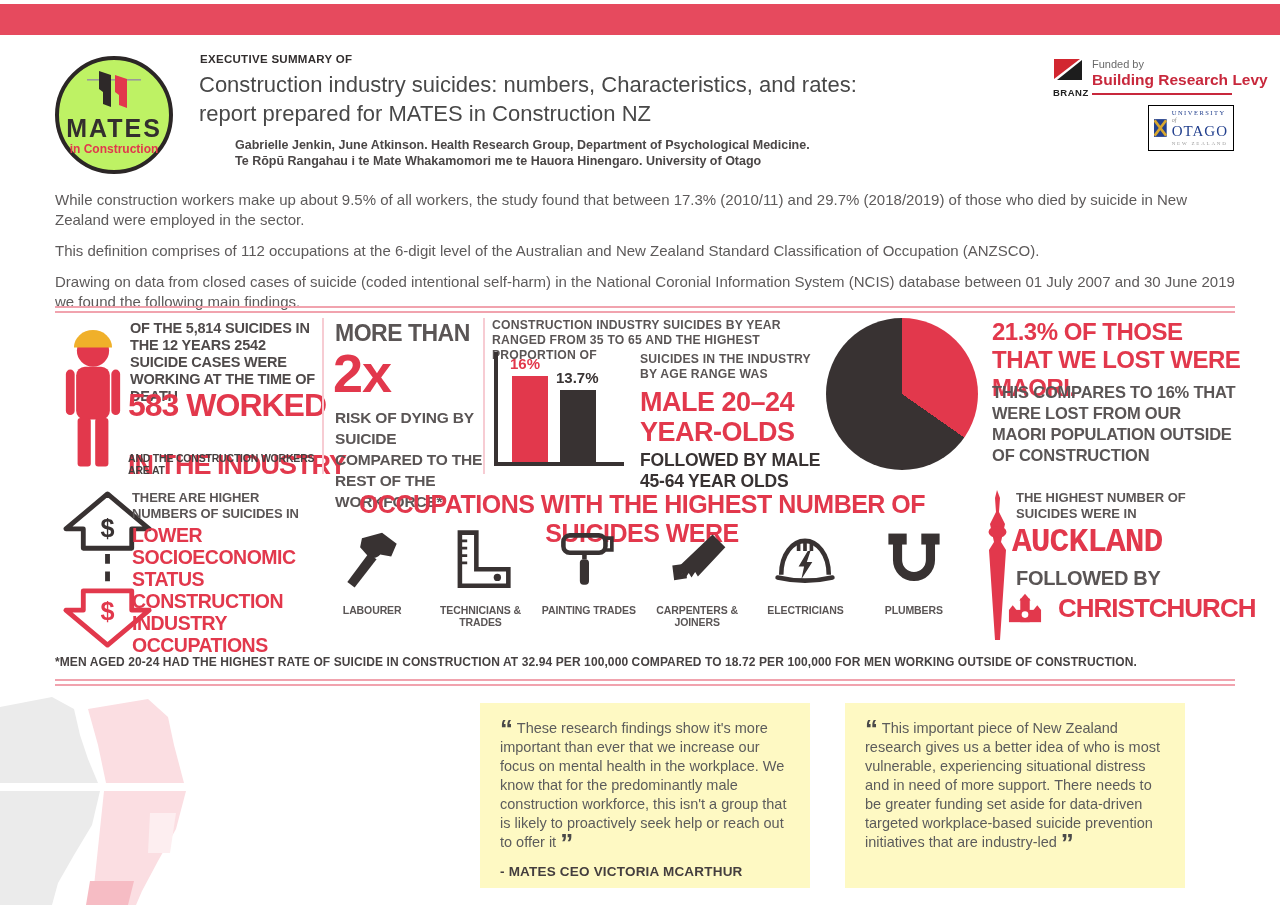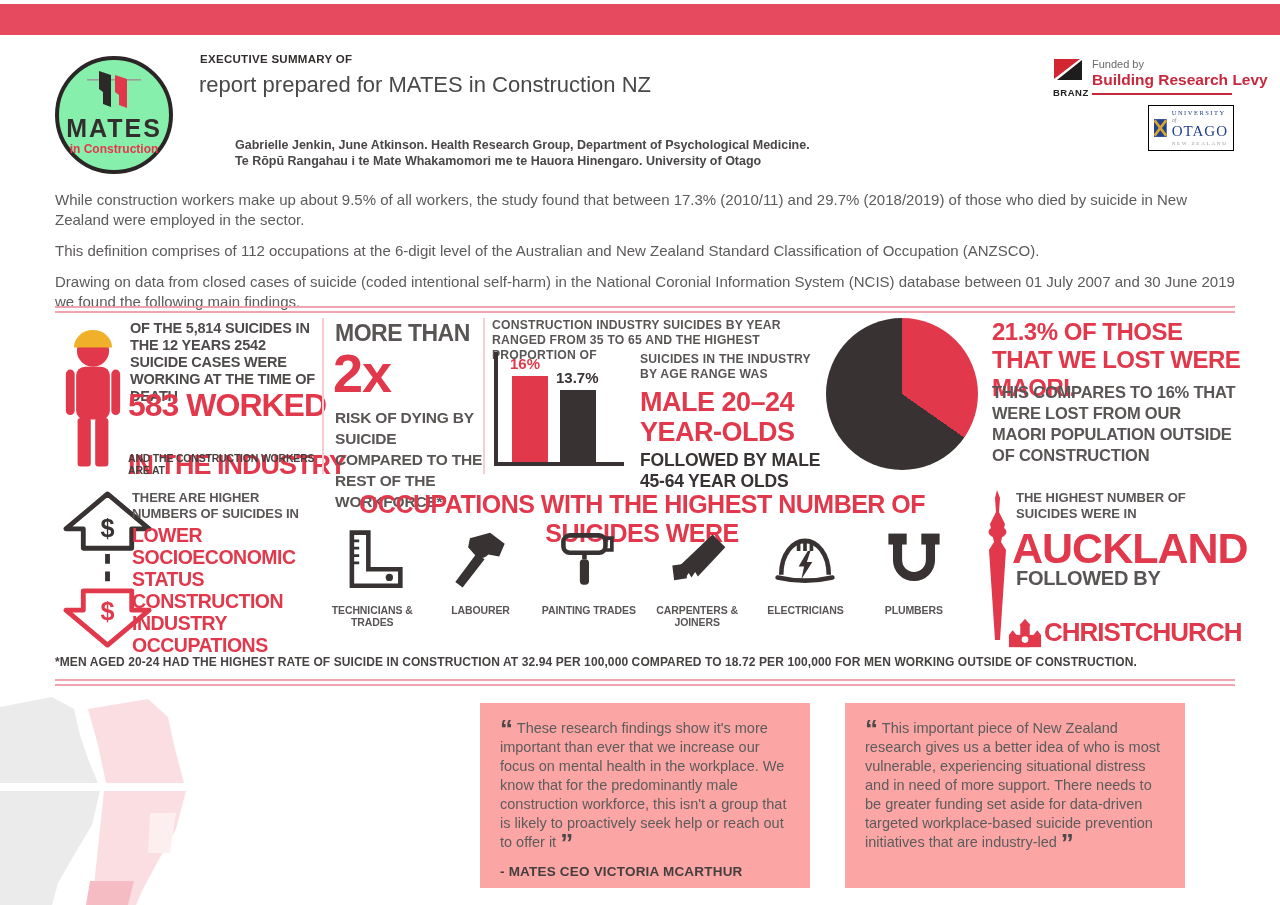--- a/index.html
+++ b/index.html
@@ -7,21 +7,21 @@
        font-family:"Liberation Sans",sans-serif;overflow:hidden;
        -webkit-font-smoothing:antialiased;}
   .abs{position:absolute;}
   
   :root{
     --red:#e2384c; --dark:#383232; --gray:#5a5555; --pinkline:#f1a3ae;
   }
   .topbar{left:0;right:0;top:4px;height:31px;background:#e64a5e;}
   
   .logo-circle{left:55px;top:56px;width:118px;height:118px;border:4px solid #2b2626;
-    border-radius:50%;background:#86efac;box-sizing:border-box;text-align:center;}
+    border-radius:50%;background:#bef264;box-sizing:border-box;text-align:center;}
   .logo-name{font-size:25px;font-weight:700;color:#332e2e;letter-spacing:2px;margin-top:2px;}
   .logo-sub{font-size:12px;font-weight:700;color:var(--red);margin-top:-1px;}
   .kicker{left:200px;top:53px;font-size:11.5px;font-weight:700;color:#322e2e;letter-spacing:.3px;}
   .title{left:199px;top:70px;font-size:22px;color:#484848;line-height:29px;}
   .authors{left:216px;top:137px;font-size:12.5px;font-weight:700;color:#4a4646;line-height:16px;margin-left:19px;}
   .branz-wrap{left:1053px;top:58px;}
   .branz-name{font-size:9.5px;font-weight:700;color:#222;letter-spacing:.5px;margin-top:1px;}
   .fundedby{left:1092px;top:58px;font-size:11px;color:#6a6a6a;}
   .levy{left:1092px;top:71px;font-size:15.5px;font-weight:700;color:#c8283c;}
   .levy-line{left:1092px;top:93px;width:140px;height:2px;background:#c8283c;}
@@ -66,28 +66,28 @@
   .m-body{left:992px;top:382px;width:245px;font-size:16.5px;font-weight:700;color:#5a5555;line-height:21px;letter-spacing:-.2px;}
   
   .s-lead{left:132px;top:490px;width:185px;font-size:13px;font-weight:700;color:#5a5555;line-height:16px;letter-spacing:-.1px;}
   .s-h{left:132px;top:524px;width:188px;font-size:19.5px;font-weight:700;color:var(--red);line-height:22px;letter-spacing:-.5px;}
   .occ-head{left:318px;top:490px;width:648px;text-align:center;font-size:25px;font-weight:700;color:var(--red);letter-spacing:-.5px;}
   .occ-row{left:318px;top:528px;width:650px;display:flex;}
   .occ-item{flex:1;text-align:center;}
   .occ-icon{height:66px;display:flex;align-items:center;justify-content:center;}
   .occ-label{margin-top:10px;font-size:10.5px;font-weight:700;color:#5a5555;line-height:12px;letter-spacing:-.1px;}
   .c-lead{left:1016px;top:490px;width:205px;font-size:13px;font-weight:700;color:#5a5555;line-height:16px;}
-  .c-city1{left:1012px;top:524px;font-size:43px;font-weight:700;color:var(--red);letter-spacing:-1px;}
+  .c-city1{left:1012px;top:524px;font-size:33px;font-weight:700;color:var(--red);letter-spacing:-1px;font-family:Liberation Mono, monospace;}
   .c-mid{left:1016px;top:567px;font-size:20px;font-weight:700;color:#5a5555;letter-spacing:-.3px;}
-  .c-city2{left:1008px;top:593px;display:flex;align-items:flex-end;gap:2px;margin-top:24px;}
+  .c-city2{left:1008px;top:593px;display:flex;gap:16px;}
   .c-city2 span{font-size:26px;font-weight:700;color:var(--red);letter-spacing:-1px;}
   
   .footnote{left:55px;top:655px;width:1180px;font-size:12px;font-weight:700;color:#474242;letter-spacing:.1px;}
   
-  .qbox{top:703px;height:185px;background:#fca5a5;box-sizing:border-box;padding:16px 16px 0 20px;}
+  .qbox{top:703px;height:185px;background:#fef9c3;box-sizing:border-box;padding:16px 16px 0 20px;}
   .qbox1{left:480px;width:330px;}
   .qbox2{left:845px;width:340px;}
   .qtext{font-size:14.5px;color:#5c5c5c;line-height:19px;}
   .qmark{font-size:26px;font-weight:700;color:#4a4a4a;line-height:0;vertical-align:-5px;}
   .qattr{margin-top:12px;font-size:13.5px;font-weight:700;color:#443e3e;letter-spacing:.2px;}
 </style>
 </head>
 <body>
 
 <div class="abs topbar"></div>
@@ -97,20 +97,21 @@
     <rect x="0" y="11" width="54" height="1.6" fill="#9a9a9a"></rect>
     <polygon points="12,3 24,7 24,39 16,36 16,24 12,21" fill="#2e2929"></polygon>
     <polygon points="28,7 40,11 40,40 32,37 32,27 28,24" fill="#e2384c"></polygon>
   </svg>
   <div class="logo-name">MATES</div>
   <div class="logo-sub">in Construction</div>
 </div>
 
 <div class="abs kicker">EXECUTIVE SUMMARY OF</div>
 <div class="abs title">
+  <div>Construction industry suicides: numbers, Characteristics, and rates:</div>
   <div>report prepared for MATES in Construction NZ</div>
 </div>
 <div class="abs authors">
   <div>Gabrielle Jenkin, June Atkinson. Health Research Group, Department of Psychological Medicine.</div>
   <div>Te Rōpū Rangahau i te Mate Whakamomori me te Hauora Hinengaro. University of Otago</div>
 </div>
 
 <div class="abs branz-wrap">
   <svg width="30" height="24" viewBox="0 0 30 24">
     <polygon points="1,1 27,1 1,21" fill="#d22730"></polygon>
@@ -193,36 +194,36 @@
 </svg>
 <div class="abs s-lead">THERE ARE HIGHER NUMBERS OF SUICIDES IN</div>
 <div class="abs s-h">LOWER SOCIOECONOMIC STATUS CONSTRUCTION INDUSTRY OCCUPATIONS</div>
 
 <div class="abs occ-head">OCCUPATIONS WITH THE HIGHEST NUMBER OF SUICIDES WERE</div>
 <div class="abs occ-row">
 
   <div class="occ-item">
     <div class="occ-icon">
         <svg width="64" height="64" viewBox="0 0 70 70">
+      <path d="M24,10 L46,4 L62,16 L56,30 L44,28 C40,33 33,33 29,28 L22,20 Z" fill="#383232"></path>
+      <polygon points="31,27 40,33 16,64 8,58" fill="#383232"></polygon>
+    </svg>
+      </div>
+    <div class="occ-label">LABOURER</div>
+  </div>
+
+  <div class="occ-item">
+    <div class="occ-icon">
+        <svg width="64" height="64" viewBox="0 0 70 70">
       <path d="M13,4 H31 V44 H66 V62 H13 Z" fill="none" stroke="#383232" stroke-width="5"></path>
       <path d="M13,13 h8 M13,21 h8 M13,29 h8 M13,37 h8" stroke="#383232" stroke-width="3"></path>
       <circle cx="54" cy="53" r="4" fill="#383232"></circle>
     </svg>
       </div>
     <div class="occ-label">TECHNICIANS &amp; TRADES</div>
-  </div>
-
-  <div class="occ-item">
-    <div class="occ-icon">
-        <svg width="64" height="64" viewBox="0 0 70 70">
-      <path d="M24,10 L46,4 L62,16 L56,30 L44,28 C40,33 33,33 29,28 L22,20 Z" fill="#383232"></path>
-      <polygon points="31,27 40,33 16,64 8,58" fill="#383232"></polygon>
-    </svg>
-      </div>
-    <div class="occ-label">LABOURER</div>
   </div>
 
   <div class="occ-item">
     <div class="occ-icon">
         <svg width="64" height="64" viewBox="0 0 70 70">
       <rect x="7" y="7" width="46" height="19" rx="7" fill="none" stroke="#383232" stroke-width="5"></rect>
       <path d="M53,10 h7 v13 h-7" fill="none" stroke="#383232" stroke-width="4"></path>
       <path d="M30,26 v7" stroke="#383232" stroke-width="5"></path>
       <rect x="25" y="33" width="10" height="28" rx="4" fill="#383232"></rect>
     </svg>

